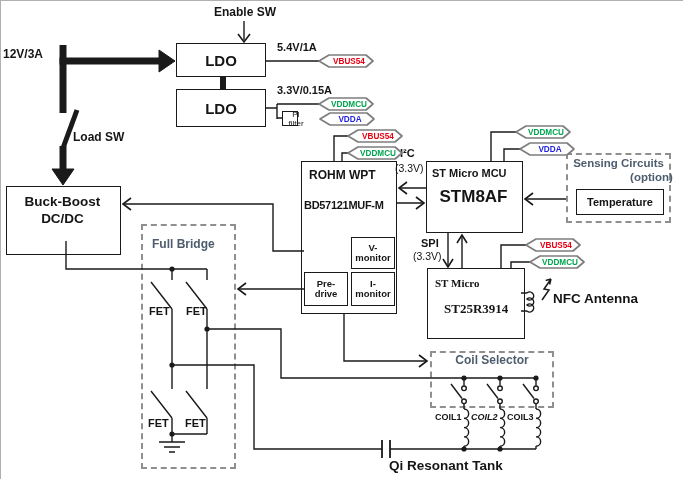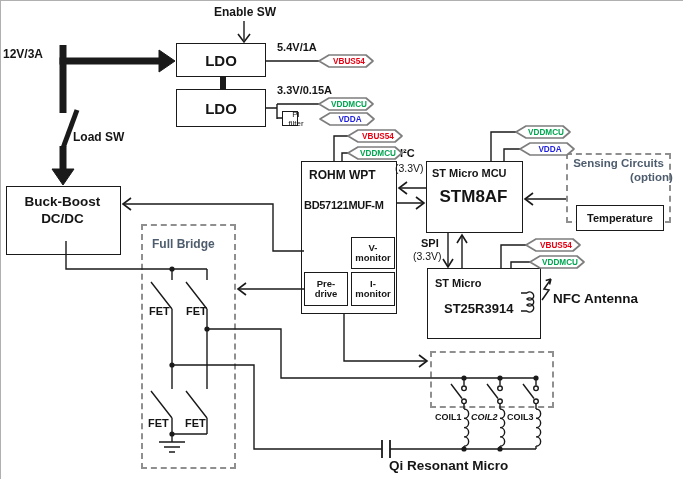--- a/index.html
+++ b/index.html
@@ -26,20 +26,21 @@
 <div id="stage">
 
   <div class="dash" style="left:140px;top:223px;width:95px;height:245px;"></div>
   <div class="lbl dash-title" style="left:151px;top:237px;">Full Bridge</div>
 
   <div class="dash" style="left:565px;top:152px;width:105px;height:70px;"></div>
   <div class="lbl dash-title c" style="left:567px;top:156px;width:101px;font-size:11.5px;">Sensing Circuits</div>
   <div class="lbl dash-title c" style="left:567px;top:170px;width:101px;font-size:11.5px;padding-left:33px;">(option)</div>
 
   <div class="dash" style="left:429px;top:350px;width:124px;height:57px;"></div>
+  <div class="lbl dash-title c" style="left:431px;top:353px;width:120px;">Coil Selector</div>
 
   <div class="box c b" style="left:175px;top:42px;width:90px;height:34px;font-size:15px;">LDO</div>
   <div class="box c b" style="left:175px;top:88px;width:90px;height:38px;font-size:15px;">LDO</div>
   <div class="box c" style="left:281px;top:110px;width:16px;height:15px;font-size:8px;border-width:1.2px;padding-left:12px;">PI filter</div>
 
   <div class="box" style="left:5px;top:185px;width:115px;height:69px;">
     <div class="lbl b c" style="left:0;top:8px;width:111px;font-size:13.5px;">Buck-Boost</div>
     <div class="lbl b c" style="left:0;top:25px;width:111px;font-size:13.5px;">DC/DC</div>
   </div>
 
@@ -55,38 +56,38 @@
   </div>
   <div class="box c" style="left:350px;top:271px;width:44px;height:34px;">
     <div class="sub" style="text-align:center;"><span>I-</span><br><span>monitor</span></div>
   </div>
 
   <div class="box" style="left:425px;top:160px;width:97px;height:72px;">
     <div class="lbl b" style="left:5px;top:6px;font-size:11px;">ST Micro MCU</div>
     <div class="lbl b c" style="left:0;top:26px;width:93px;font-size:17px;">STM8AF</div>
   </div>
 
-  <div class="box c b" style="left:575px;top:204px;width:88px;height:26px;font-size:11px;">Temperature</div>
-
-  <div class="box" style="left:426px;top:267px;width:114px;height:71px;">
+  <div class="box c b" style="left:575px;top:188px;width:88px;height:26px;font-size:11px;">Temperature</div>
+
+  <div class="box" style="left:426px;top:267px;width:98px;height:71px;font-family:Liberation Serif, serif;">
     <div class="lbl b" style="left:7px;top:9px;font-size:11px;">ST Micro</div>
     <div class="lbl b" style="left:16px;top:33px;font-size:13px;">ST25R3914</div>
   </div>
 
   <div class="lbl b" style="left:2px;top:47px;font-size:12px;">12V/3A</div>
   <div class="lbl b" style="left:213px;top:5px;font-size:12px;">Enable SW</div>
   <div class="lbl b" style="left:72px;top:130px;font-size:12px;">Load SW</div>
   <div class="lbl b" style="left:276px;top:41px;font-size:11px;">5.4V/1A</div>
   <div class="lbl b" style="left:276px;top:84px;font-size:11px;">3.3V/0.15A</div>
   <div class="lbl b" style="left:399px;top:147px;font-size:11px;">I²C</div>
   <div class="lbl" style="left:394px;top:162px;font-size:10.5px;">(3.3V)</div>
   <div class="lbl b" style="left:420px;top:237px;font-size:11px;">SPI</div>
   <div class="lbl" style="left:412px;top:250px;font-size:10.5px;">(3.3V)</div>
   <div class="lbl b" style="left:552px;top:291px;font-size:13.5px;">NFC Antenna</div>
-  <div class="lbl b" style="left:388px;top:458px;font-size:13.5px;">Qi Resonant Micro</div>
+  <div class="lbl b" style="left:388px;top:458px;font-size:13.5px;">Qi Resonant Tank</div>
 
   <div class="lbl b" style="left:148px;top:305px;font-size:11px;">FET</div>
   <div class="lbl b" style="left:185px;top:305px;font-size:11px;">FET</div>
   <div class="lbl b" style="left:147px;top:417px;font-size:11px;">FET</div>
   <div class="lbl b" style="left:184px;top:417px;font-size:11px;">FET</div>
 
   <div class="lbl b" style="left:434px;top:412px;font-size:9px;">COIL1</div>
   <div class="lbl b" style="left:470px;top:412px;font-size:9px;font-style:italic;">COIL2</div>
   <div class="lbl b" style="left:506px;top:412px;font-size:9px;">COIL3</div>
 

